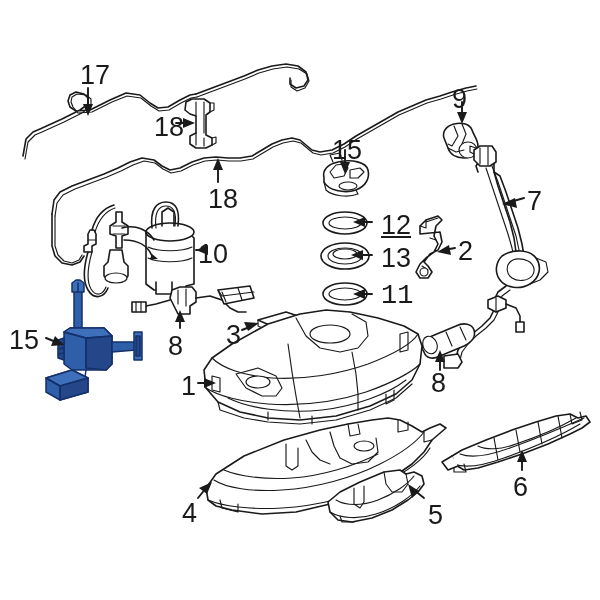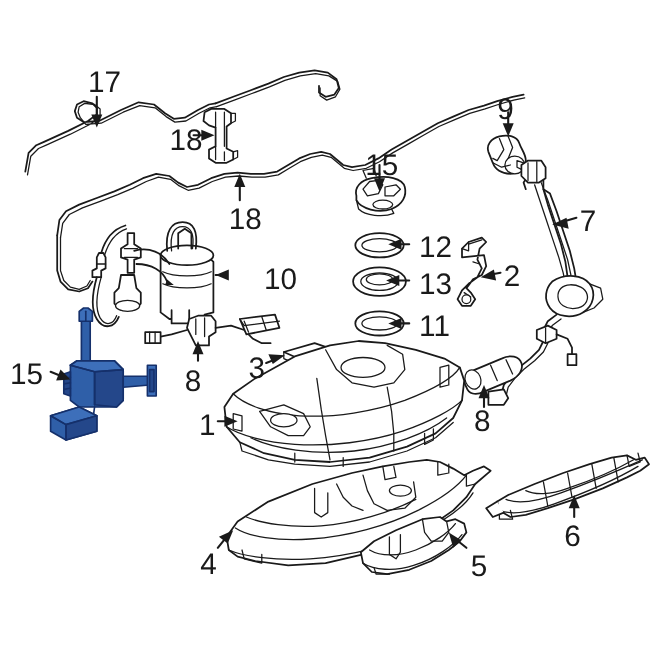--- a/index.html
+++ b/index.html
@@ -421,23 +421,23 @@
 
   <div class="callout-label" style="left:181px; top:373px;">1</div>
   <div class="callout-label" style="left:458px; top:238px;">2</div>
   <div class="callout-label" style="left:226px; top:322px;">3</div>
   <div class="callout-label" style="left:182px; top:500px;">4</div>
   <div class="callout-label" style="left:428px; top:502px;">5</div>
   <div class="callout-label" style="left:513px; top:474px;">6</div>
   <div class="callout-label" style="left:527px; top:188px;">7</div>
   <div class="callout-label" style="left:431px; top:370px;">8</div>
   <div class="callout-label" style="left:452px; top:86px;">9</div>
-  <div class="callout-label" style="left:198px; top:241px;margin-left:42px;">10</div>
-  <div class="callout-label" style="left:381px; top:283px;">11</div>
-  <div class="callout-label" style="left:381px; top:212px;">12</div>
+  <div class="callout-label" style="left:198px; top:241px;">10</div>
+  <div class="callout-label" style="left:381px; top:283px;font-family:Liberation Mono, monospace;">11</div>
+  <div class="callout-label" style="left:381px; top:212px;text-decoration:underline;">12</div>
   <div class="callout-label" style="left:381px; top:245px;">13</div>
   <div class="callout-label" style="left:332px; top:137px;">15</div>
   <div class="callout-label" style="left:9px; top:327px;">15</div>
   <div class="callout-label" style="left:168px; top:333px;">8</div>
   <div class="callout-label" style="left:80px; top:62px;">17</div>
   <div class="callout-label" style="left:154px; top:114px;">18</div>
   <div class="callout-label" style="left:208px; top:186px;">18</div>
 
 </div>
 

